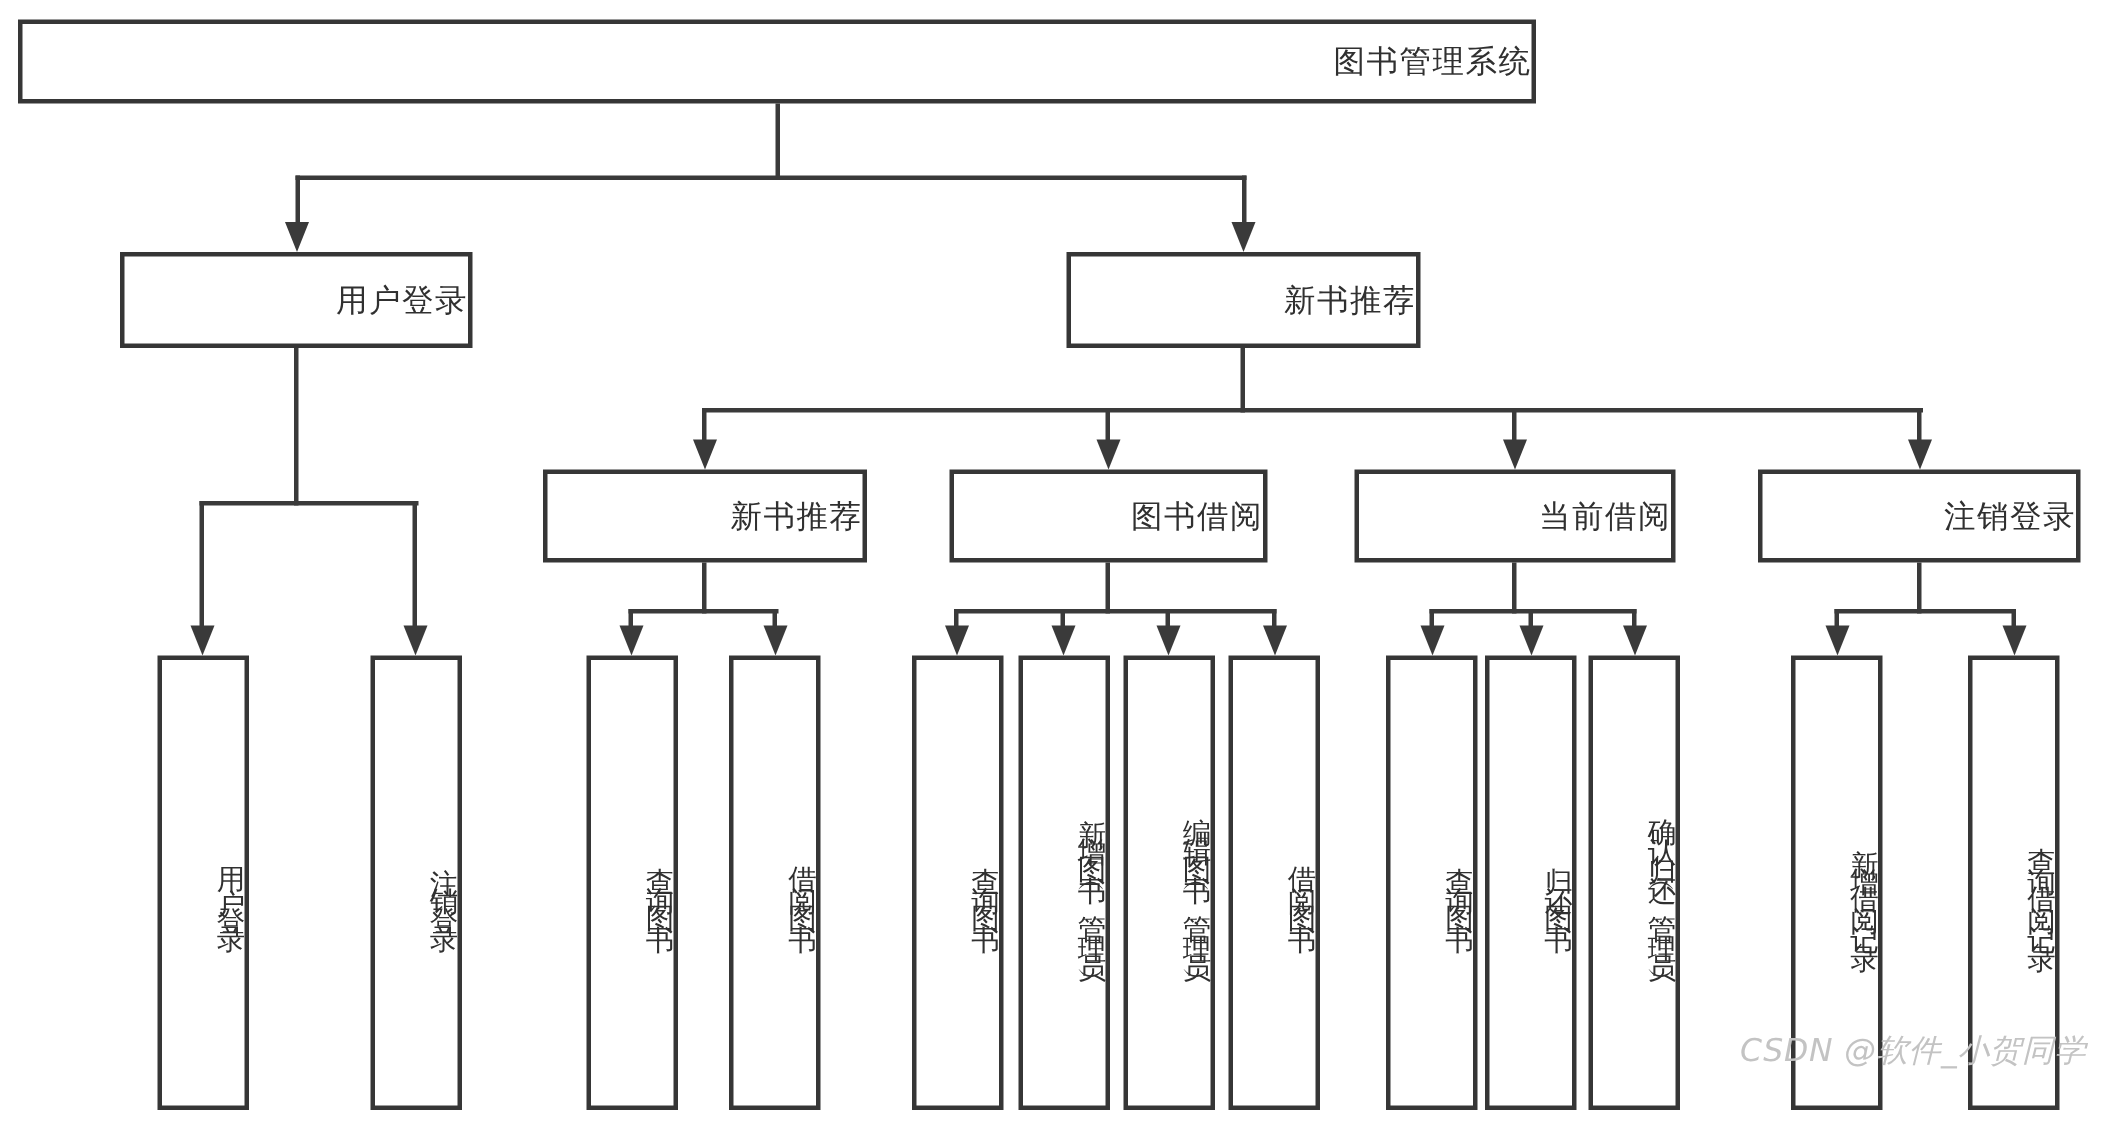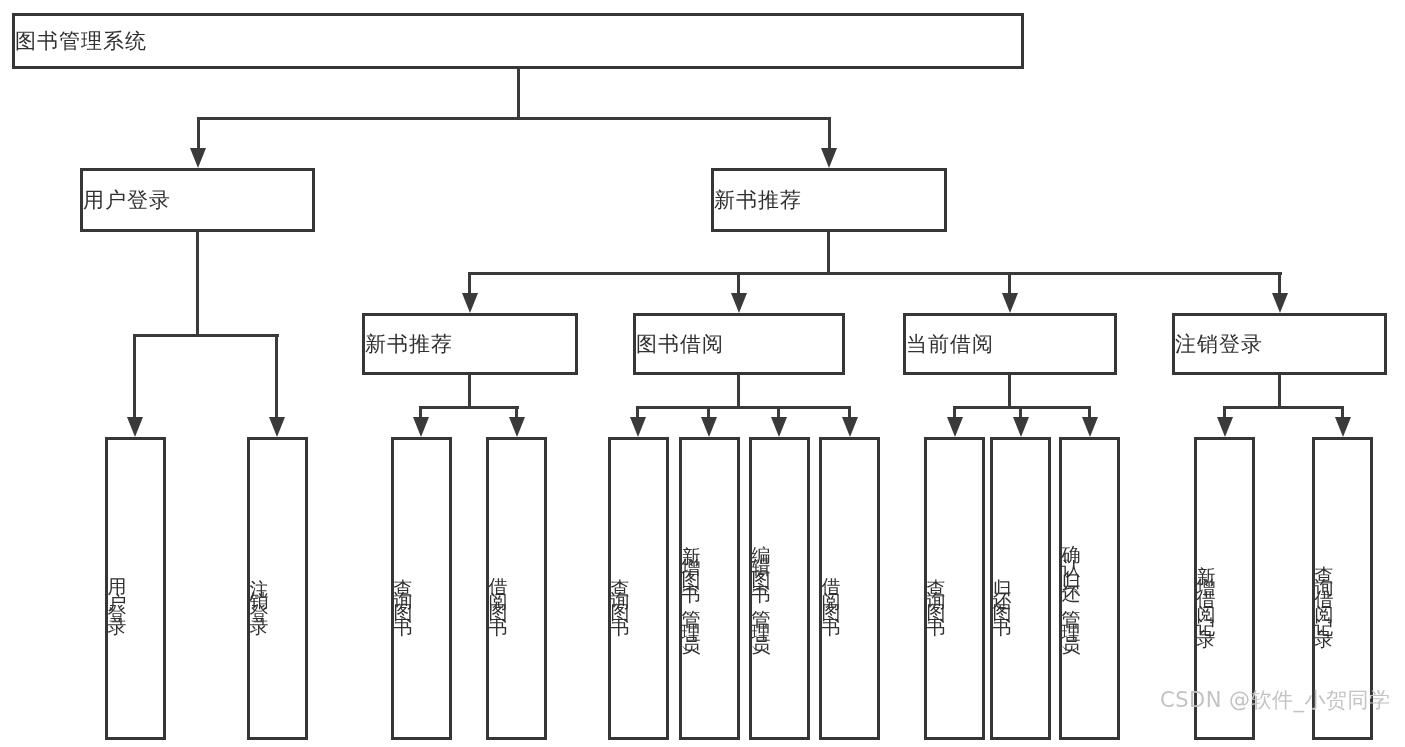--- a/index.html
+++ b/index.html
@@ -21,21 +21,21 @@
     height: 747px;
     overflow: hidden;
     background: var(--background);
   }
   .node {
     position: absolute;
     border: 3px solid var(--box-border);
     background: #ffffff;
     display: flex;
     align-items: center;
-    justify-content: flex-start;
+    justify-content: flex-end;
     color: var(--label-text);
   }
   .node .hl {
     font-size: 21px;
     letter-spacing: 1px;
     white-space: nowrap;
   }
   .node .vl {
     writing-mode: vertical-rl;
     font-size: 19px;
@@ -57,20 +57,21 @@
   }
   .wm {
     position: absolute;
     left: 1160px;
     top: 686px;
     font-size: 21px;
     color: var(--watermark-text);
     white-space: nowrap;
     z-index: 10;
     letter-spacing: 0.5px;
+    font-style: italic;
   }
 </style>
 </head>
 <body>
 
 <div id="canvas">
 
   <div class="node" style="left:12px;top:13px;width:1012px;height:56px">
     <span class="hl">图书管理系统</span>
   </div>

